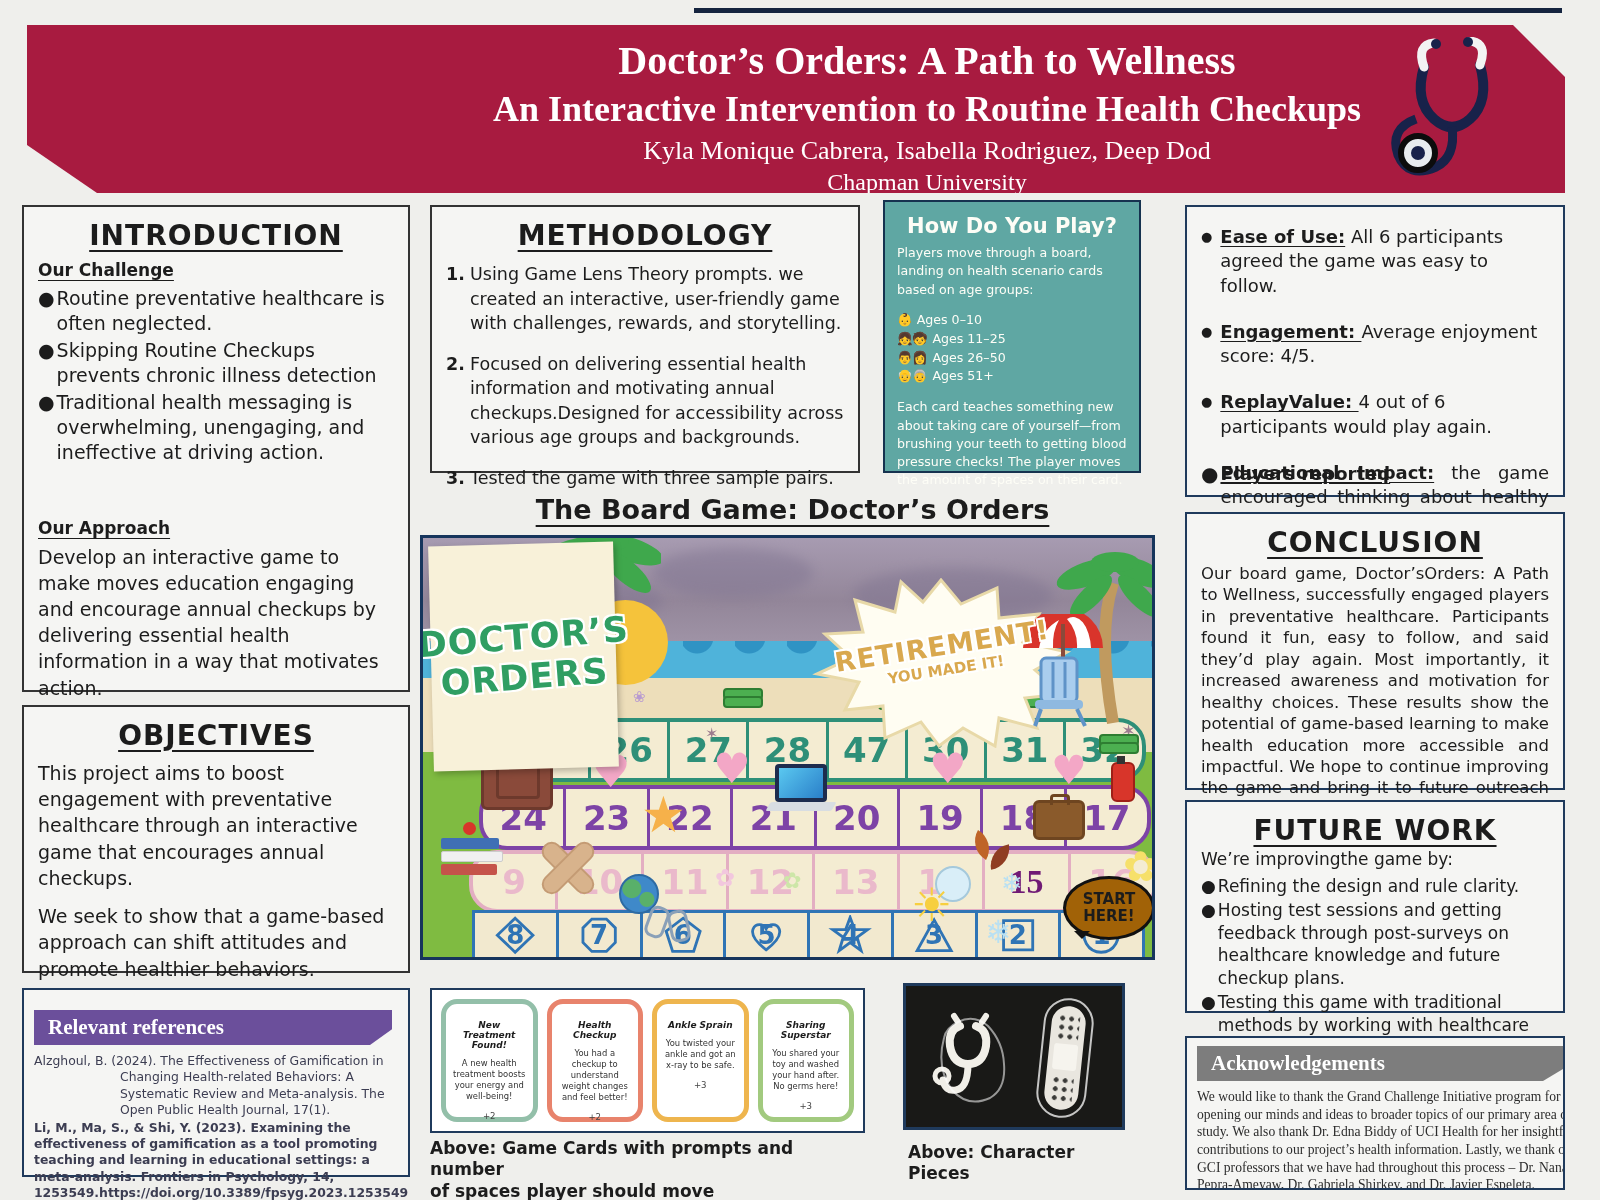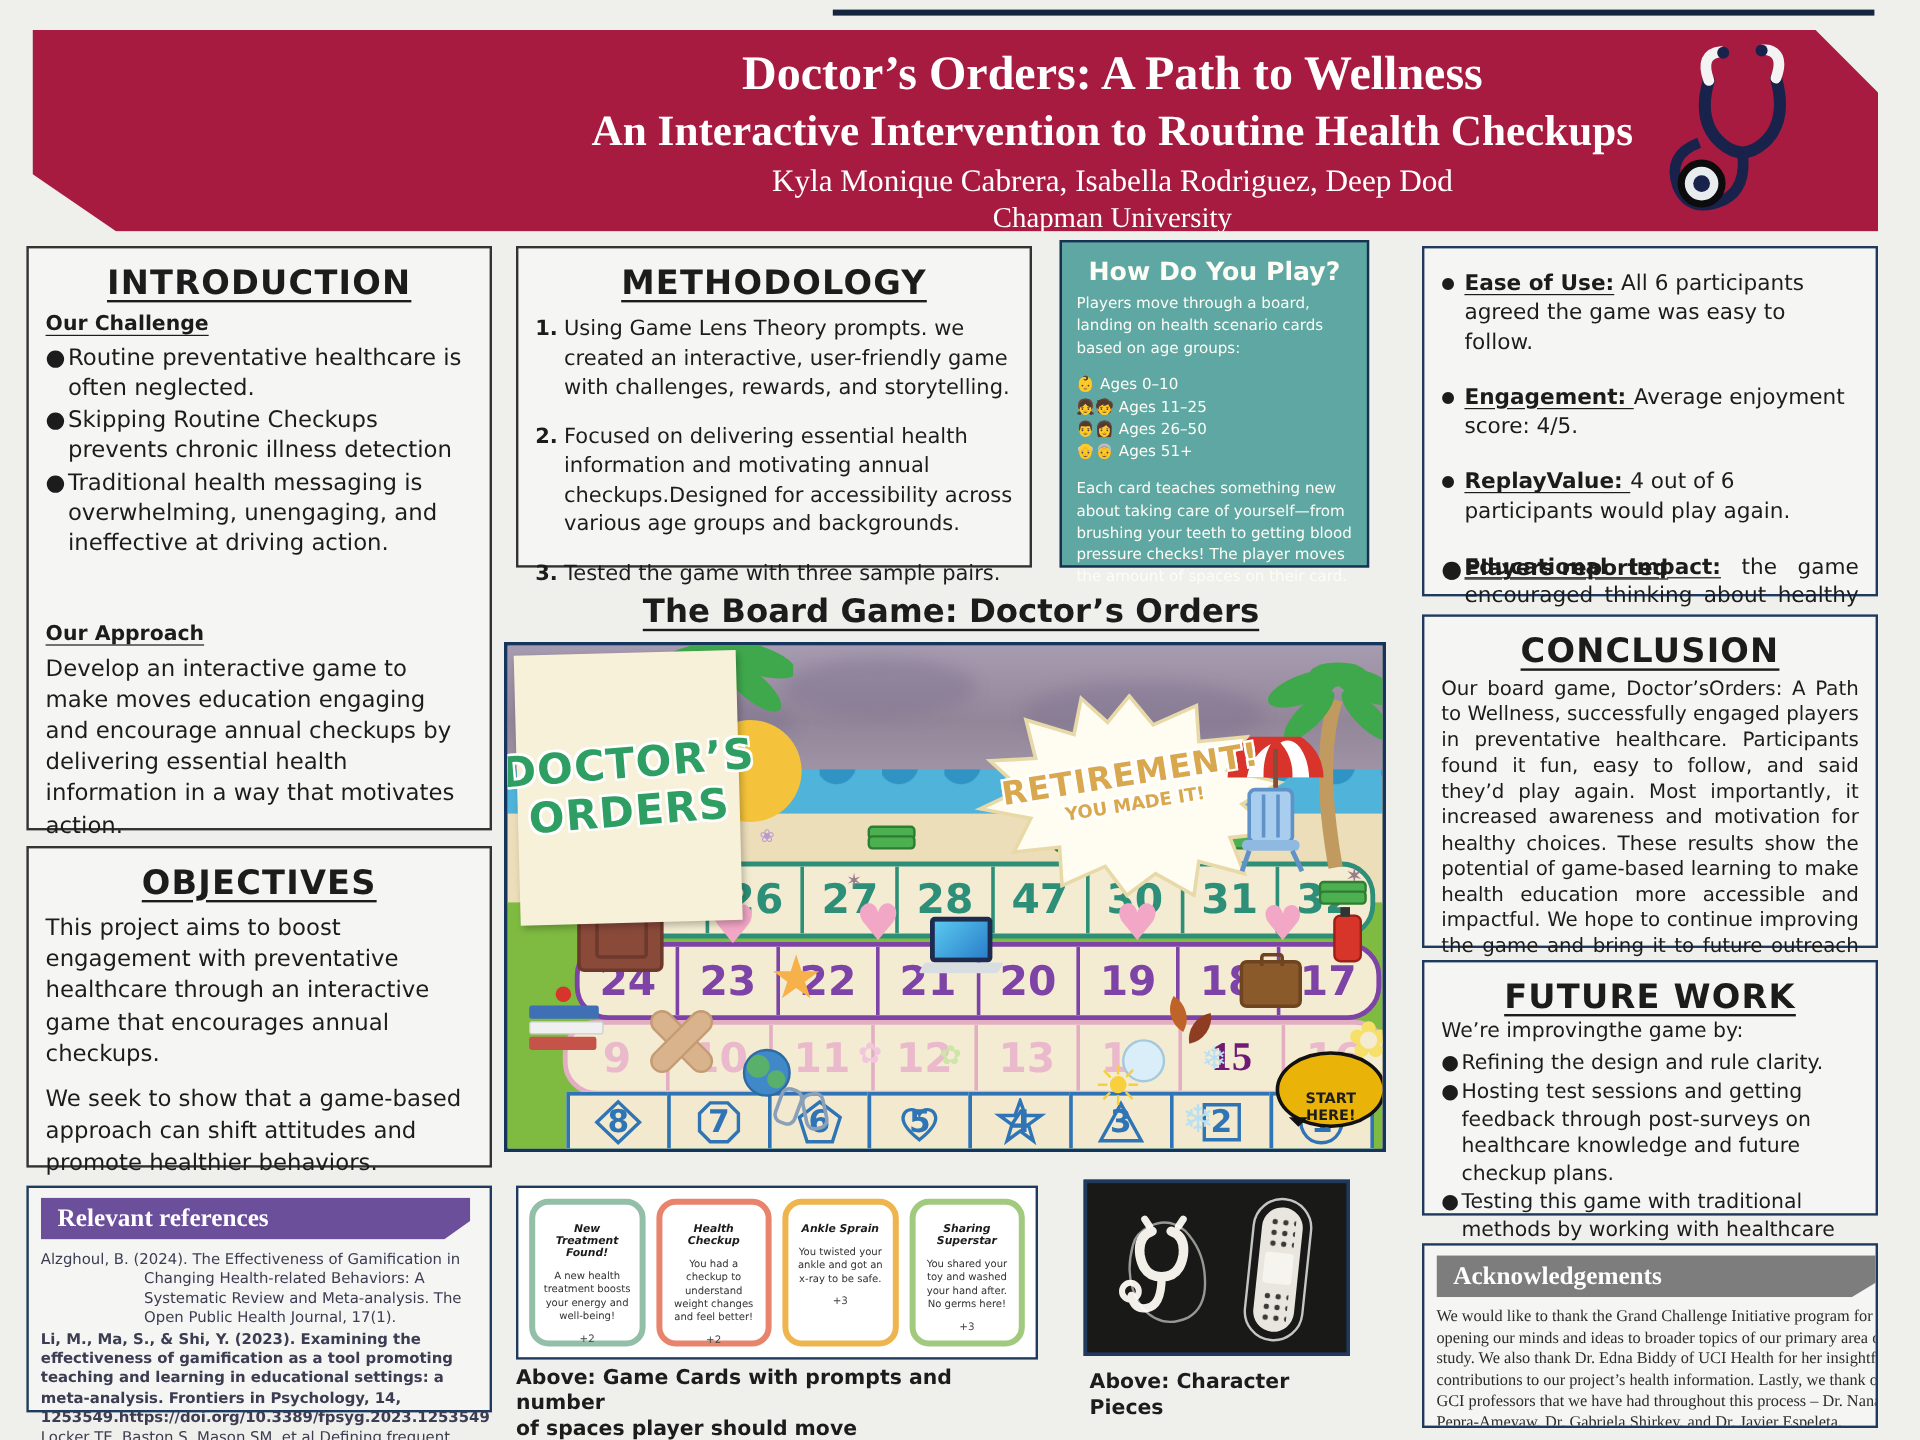--- a/index.html
+++ b/index.html
@@ -88,23 +88,23 @@
   .retxt .r2{font-size:15px;}
   .beach{position:absolute;left:592px;top:76px;width:95px;height:115px;z-index:4;}
   .track{position:absolute;background:#f4ecd2;border:4px solid;border-radius:28px;display:flex;
          overflow:hidden;z-index:2;}
   .bcell{flex:1;display:flex;align-items:center;justify-content:center;font-weight:800;font-size:34px;}
   .row4{position:absolute;display:flex;z-index:2;}
   .bcell4{flex:1;background:#f2e9cf;border:3px solid #2f74b5;margin-left:-3px;position:relative;
           display:flex;align-items:center;justify-content:center;}
   .bcell4 svg{position:absolute;inset:4%;width:92%;height:92%;}
   .bcell4 span{position:relative;z-index:1;color:#2f74b5;font-weight:800;font-size:26px;}
-  .startbub{position:absolute;left:640px;top:338px;width:86px;height:58px;background:#eab308;border:3px solid #111;
-            border-radius:50%;display:flex;align-items:flex-end;justify-content:center;text-align:center;
-            font-size:12px;font-weight:800;line-height:1.15;z-index:6;}
+  .startbub{position:absolute;left:640px;top:338px;width:86px;height:58px;background:#a16207;border:3px solid #111;
+            border-radius:50%;display:flex;align-items:center;justify-content:center;text-align:center;
+            font-size:15px;font-weight:800;line-height:1.15;z-index:6;}
   .startbub:after{content:"";position:absolute;left:8px;bottom:-10px;border:8px solid transparent;
                   border-top-color:#111;}
   .glyph{position:absolute;z-index:3;line-height:1;}
   .money{position:absolute;width:40px;height:30px;z-index:3;}
   .money i{display:block;height:12px;background:#4caf50;border:2px solid #2e7d32;border-radius:4px;
            margin-bottom:-4px;box-sizing:border-box;}
   .podium{position:absolute;left:58px;top:196px;width:66px;height:70px;background:#8a4a3a;border-radius:6px;
           z-index:3;border:3px solid #6d392c;}
   .podium .panel{position:absolute;left:12px;top:12px;width:38px;height:44px;border:3px solid #6d392c;border-radius:4px;}
   .judge{position:absolute;left:76px;top:172px;width:26px;height:26px;background:#22325a;border-radius:50% 50% 20% 20%;z-index:3;}
@@ -198,21 +198,21 @@
   <div class="sub" style="margin-top:52px;">Our Approach</div>
   <div class="para">Develop an interactive game to make moves education engaging and encourage annual checkups by delivering essential health information in a way that motivates action.</div>
 </section>
 
 <section class="box" style="left:22px;top:705px;width:388px;height:268px;">
   <div class="sec-title">OBJECTIVES</div>
   <div class="para">This project aims to boost engagement with preventative healthcare through an interactive game that encourages annual checkups.</div>
   <div class="para" style="margin-top:12px;">We seek to show that a game-based approach can shift attitudes and promote healthier behaviors.</div>
 </section>
 
-<section class="box navy" style="left:22px;top:988px;width:388px;height:189px;padding:8px 10px;">
+<section class="box navy" style="left:22px;top:988px;width:388px;height:189px;padding:20px 10px;">
   <div class="ribbon" style="background:#6b4f9b;width:358px;">
     <span>Relevant references</span>
   </div>
   <div class="refs">
     <div class="ref">Alzghoul, B. (2024). The Effectiveness of Gamification in Changing Health-related Behaviors: A Systematic Review and Meta-analysis. The Open Public Health Journal, 17(1).</div>
     <div class="ref noind">Li, M., Ma, S., &amp; Shi, Y. (2023). Examining the effectiveness of gamification as a tool promoting teaching and learning in educational settings: a meta-analysis. Frontiers in Psychology, 14, 1253549.https://doi.org/10.3389/fpsyg.2023.1253549</div>
     <div class="ref">Locker TE, Baston S, Mason SM, et al Defining frequent use of an urban emergency department Emergency Medicine Journal 2007;24:398-401.</div>
 
   </div>
 </section>

